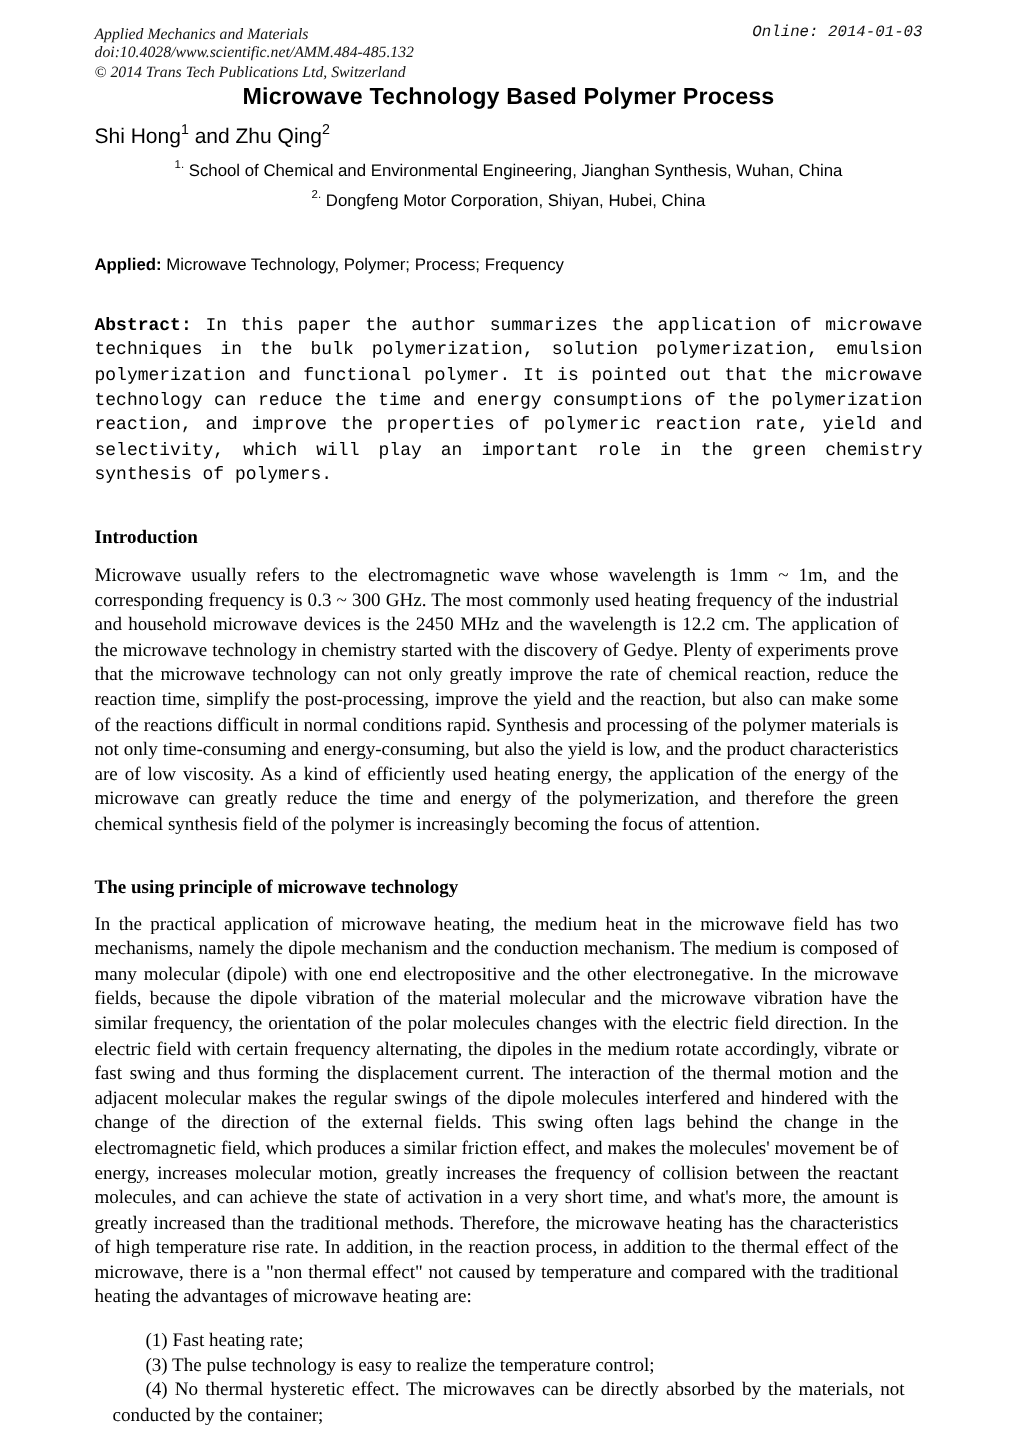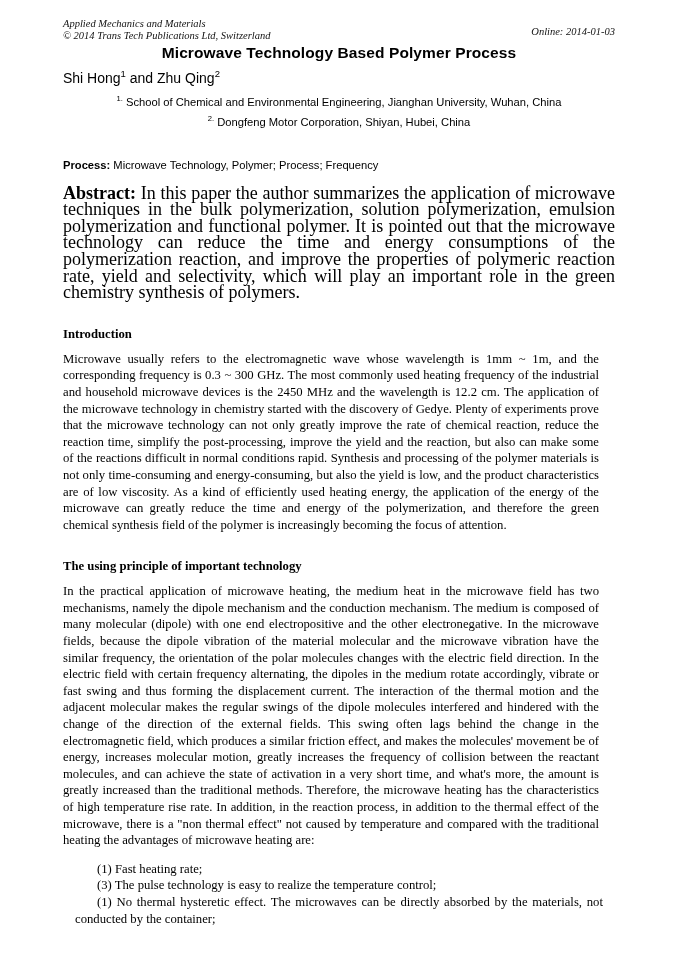--- a/index.html
+++ b/index.html
@@ -33,22 +33,22 @@
     font-size: 10.5px;
     line-height: 12.3px;
     color: #111;
   }
   .masthead .line {
     white-space: nowrap;
   }
   .masthead .online {
     position: absolute;
     right: 0;
-    top: 26px;
-    font-family: Liberation Serif, serif;
+    top: 16px;
+    font-family: Liberation Mono, monospace;
     font-style: italic;
     font-size: 10.5px;
     line-height: 12.3px;
     white-space: nowrap;
   }
 
   
   .title {
     text-align: center;
     font-family: "Liberation Sans", "DejaVu Sans", sans-serif;
@@ -87,23 +87,23 @@
     font-family: "Liberation Sans", "DejaVu Sans", sans-serif;
     font-size: 11.2px;
     line-height: 15px;
   }
   .keywords .lbl {
     font-weight: bold;
   }
 
   
   .abstract {
-    margin-top: 12px;
-    font-family: Liberation Serif, serif;
-    font-size: 18px;
+    margin-top: 24px;
+    font-family: Liberation Mono, monospace;
+    font-size: 12px;
     line-height: 16.6px;
     text-align: justify;
     text-justify: inter-word;
   }
   .abstract .lbl {
     font-weight: bold;
   }
 
   h2.section {
     margin: 25px 0 0 0;
@@ -137,51 +137,52 @@
   }
 </style>
 </head>
 <body>
 
 <div class="page">
   <div class="content">
 
     <div class="masthead">
       <div class="line">Applied Mechanics and Materials</div>
+      <div class="line">doi:10.4028/www.scientific.net/AMM.484-485.132</div>
       <div class="line">© 2014 Trans Tech Publications Ltd, Switzerland</div>
       <div class="online">Online: 2014-01-03</div>
     </div>
 
     <div class="title">Microwave Technology Based Polymer Process</div>
 
     <div class="authors">
       <span>Shi Hong</span><sup>1</sup><span> and </span><span>Zhu Qing</span><sup>2</sup>
     </div>
 
     <div class="affil">
-      <sup>1.</sup><span> School of Chemical and Environmental Engineering, Jianghan University, Wuhan, China</span>
+      <sup>1.</sup><span> School of Chemical and Environmental Engineering, Jianghan Synthesis, Wuhan, China</span>
     </div>
     <div class="affil second">
       <sup>2.</sup><span> Dongfeng Motor Corporation, Shiyan, Hubei, China</span>
     </div>
 
     <div class="keywords">
-      <span class="lbl">Process:</span><span> Microwave Technology, Polymer; Process; Frequency</span>
+      <span class="lbl">Applied:</span><span> Microwave Technology, Polymer; Process; Frequency</span>
     </div>
 
     <div class="abstract">
       <span class="lbl">Abstract:</span><span> In this paper the author summarizes the application of microwave techniques in the bulk polymerization, solution polymerization, emulsion polymerization and functional polymer. It is pointed out that the microwave technology can reduce the time and energy consumptions of the polymerization reaction, and improve the properties of polymeric reaction rate, yield and selectivity, which will play an important role in the green chemistry synthesis of polymers.</span>
     </div>
 
     <h2 class="section">Introduction</h2>
     <p class="body">Microwave usually refers to the electromagnetic wave whose wavelength is 1mm ~ 1m, and the corresponding frequency is 0.3 ~ 300 GHz. The most commonly used heating frequency of the industrial and household microwave devices is the 2450 MHz and the wavelength is 12.2 cm. The application of the microwave technology in chemistry started with the discovery of Gedye. Plenty of experiments prove that the microwave technology can not only greatly improve the rate of chemical reaction, reduce the reaction time, simplify the post-processing, improve the yield and the reaction, but also can make some of the reactions difficult in normal conditions rapid. Synthesis and processing of the polymer materials is not only time-consuming and energy-consuming, but also the yield is low, and the product characteristics are of low viscosity. As a kind of efficiently used heating energy, the application of the energy of the microwave can greatly reduce the time and energy of the polymerization, and therefore the green chemical synthesis field of the polymer is increasingly becoming the focus of attention.</p>
 
-    <h2 class="section">The using principle of important technology</h2>
+    <h2 class="section">The using principle of microwave technology</h2>
     <p class="body">In the practical application of microwave heating, the medium heat in the microwave field has two mechanisms, namely the dipole mechanism and the conduction mechanism. The medium is composed of many molecular (dipole) with one end electropositive and the other electronegative. In the microwave fields, because the dipole vibration of the material molecular and the microwave vibration have the similar frequency, the orientation of the polar molecules changes with the electric field direction. In the electric field with certain frequency alternating, the dipoles in the medium rotate accordingly, vibrate or fast swing and thus forming the displacement current. The interaction of the thermal motion and the adjacent molecular makes the regular swings of the dipole molecules interfered and hindered with the change of the direction of the external fields. This swing often lags behind the change in the electromagnetic field, which produces a similar friction effect, and makes the molecules' movement be of energy, increases molecular motion, greatly increases the frequency of collision between the reactant molecules, and can achieve the state of activation in a very short time, and what's more, the amount is greatly increased than the traditional methods. Therefore, the microwave heating has the characteristics of high temperature rise rate. In addition, in the reaction process, in addition to the thermal effect of the microwave, there is a "non thermal effect" not caused by temperature and compared with the traditional heating the advantages of microwave heating are:</p>
 
     <ul class="numlist">
       <li>(1) Fast heating rate;</li>
       <li>(3) The pulse technology is easy to realize the temperature control;</li>
-      <li>(1) No thermal hysteretic effect. The microwaves can be directly absorbed by the materials, not conducted by the container;</li>
+      <li>(4) No thermal hysteretic effect. The microwaves can be directly absorbed by the materials, not conducted by the container;</li>
     </ul>
 
   </div>
 </div>
 
 </body></html>

